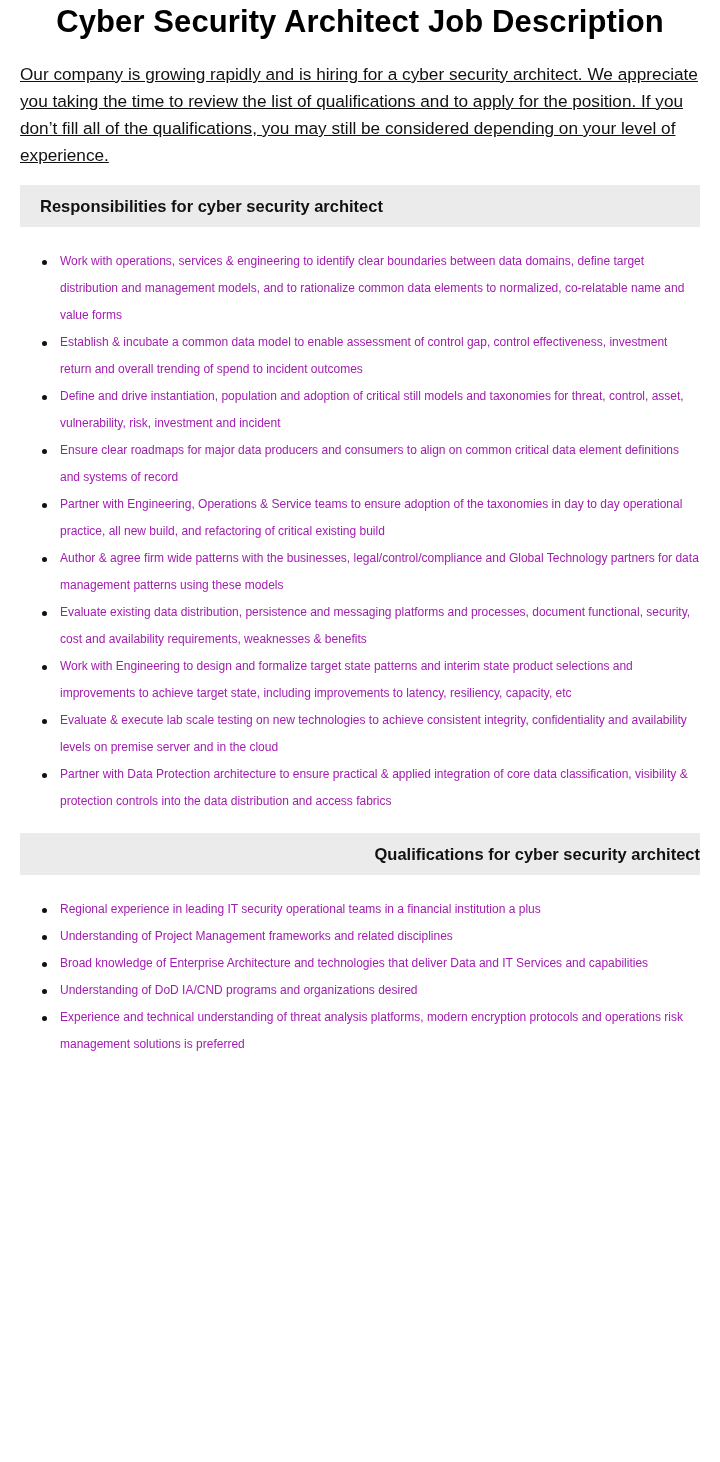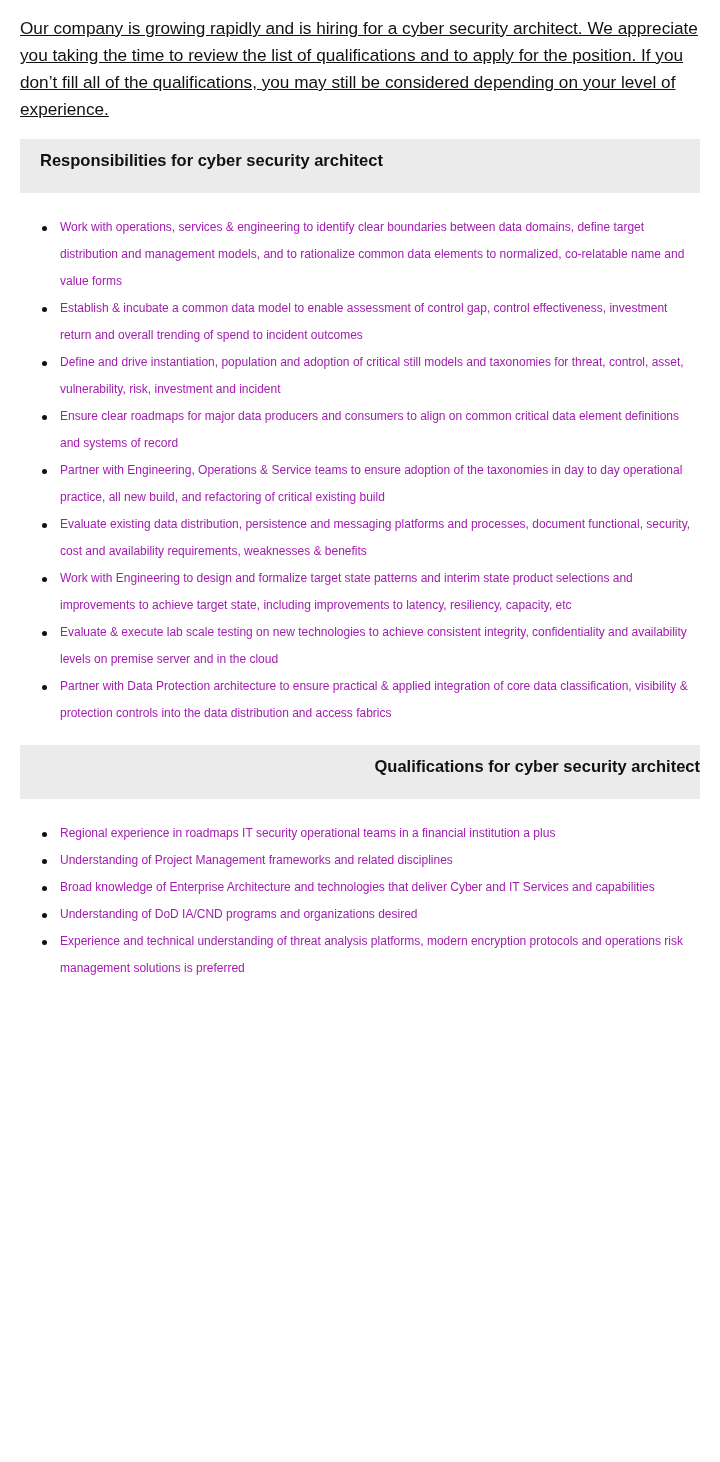--- a/index.html
+++ b/index.html
@@ -24,21 +24,21 @@
     }
     .intro {
       margin: 15px 0 0 0;
       font-size: 17.2px;
       line-height: 27px;
       color: #111;
       text-decoration: underline;
     }
     .section-header {
       background: #ebebeb;
-      height: 54px;
+      height: 42px;
       line-height: 42px;
       padding-left: 20px;
       font-size: 16.5px;
       font-weight: bold;
       color: #111;
       margin-top: 16px;
     }
     ul.items {
       margin: 21px 0 0 0;
       padding-left: 40px;
@@ -59,36 +59,38 @@
       height: 5px;
       border-radius: 50%;
       background: #111;
     }
     .qual-header { margin-top: 18px; text-align: right; }
   </style>
 </head>
 <body>
 
 <div class="page">
+  <h1>Cyber Security Architect Job Description</h1>
   <p class="intro">Our company is growing rapidly and is hiring for a cyber security architect. We appreciate you taking the time to review the list of qualifications and to apply for the position. If you don’t fill all of the qualifications, you may still be considered depending on your level of experience.</p>
 
   <div class="section-header">Responsibilities for cyber security architect</div>
   <ul class="items">
     <li>Work with operations, services &amp; engineering to identify clear boundaries between data domains, define target distribution and management models, and to rationalize common data elements to normalized, co-relatable name and value forms</li>
     <li>Establish &amp; incubate a common data model to enable assessment of control gap, control effectiveness, investment return and overall trending of spend to incident outcomes</li>
     <li>Define and drive instantiation, population and adoption of critical still models and taxonomies for threat, control, asset, vulnerability, risk, investment and incident</li>
     <li>Ensure clear roadmaps for major data producers and consumers to align on common critical data element definitions and systems of record</li>
     <li>Partner with Engineering, Operations &amp; Service teams to ensure adoption of the taxonomies in day to day operational practice, all new build, and refactoring of critical existing build</li>
+    <li>Author &amp; agree firm wide patterns with the businesses, legal/control/compliance and Global Technology partners for data management patterns using these models</li>
     <li>Evaluate existing data distribution, persistence and messaging platforms and processes, document functional, security, cost and availability requirements, weaknesses &amp; benefits</li>
     <li>Work with Engineering to design and formalize target state patterns and interim state product selections and improvements to achieve target state, including improvements to latency, resiliency, capacity, etc</li>
     <li>Evaluate &amp; execute lab scale testing on new technologies to achieve consistent integrity, confidentiality and availability levels on premise server and in the cloud</li>
     <li>Partner with Data Protection architecture to ensure practical &amp; applied integration of core data classification, visibility &amp; protection controls into the data distribution and access fabrics</li>
   </ul>
 
   <div class="section-header qual-header">Qualifications for cyber security architect</div>
   <ul class="items">
-    <li>Regional experience in roadmaps IT security operational teams in a financial institution a plus</li>
+    <li>Regional experience in leading IT security operational teams in a financial institution a plus</li>
     <li>Understanding of Project Management frameworks and related disciplines</li>
-    <li>Broad knowledge of Enterprise Architecture and technologies that deliver Cyber and IT Services and capabilities</li>
+    <li>Broad knowledge of Enterprise Architecture and technologies that deliver Data and IT Services and capabilities</li>
     <li>Understanding of DoD IA/CND programs and organizations desired</li>
     <li>Experience and technical understanding of threat analysis platforms, modern encryption protocols and operations risk management solutions is preferred</li>
   </ul>
 </div>
 
 </body></html>

